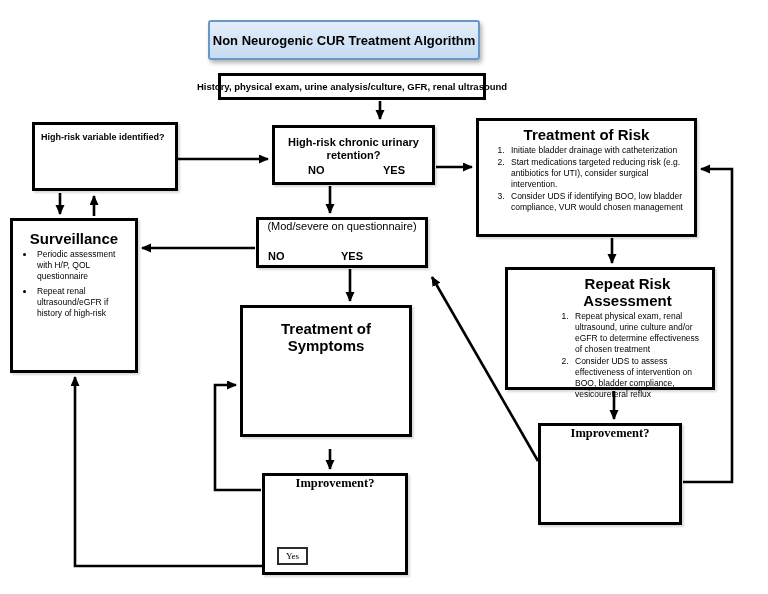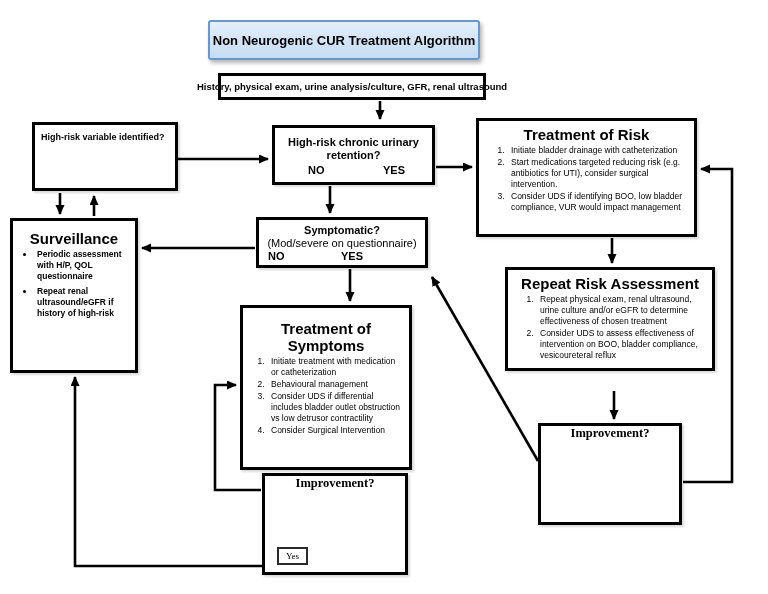--- a/index.html
+++ b/index.html
@@ -22,21 +22,21 @@
     border-width:3px;display:flex;align-items:center;justify-content:center;
     font-size:9.5px;font-weight:bold;white-space:nowrap;box-shadow:none;
   }
   .plain-label{font-size:9px;font-weight:bold;padding:7px 6px;line-height:1.3;}
   .decision .d-title{font-size:11px;font-weight:bold;text-align:center;line-height:1.2;}
   .decision .d-sub{font-size:11px;text-align:center;line-height:1.2;}
   .decision .opt{position:absolute;font-size:11px;font-weight:bold;}
   .list-box .b-title{font-size:15px;font-weight:bold;text-align:center;margin:5px 4px 2px;}
   .num-list{margin:1px 6px 0 6px;padding-left:22px;font-size:8.5px;font-weight:normal;line-height:1.3;}
   .num-list li{margin-bottom:1px;padding-left:4px;}
-  .bullet-list{margin:2px 4px 0 4px;padding-left:18px;font-size:8.5px;font-weight:bold;line-height:1.3;}
+  .bullet-list{margin:2px 4px 0 4px;padding-left:18px;font-size:8.5px;font-weight:normal;line-height:1.3;}
   .bullet-list li{margin-bottom:4px;padding-left:2px;}
   .improve{
     display:flex;justify-content:center;
     font-family:"Liberation Serif",serif;font-size:12.5px;font-weight:bold;
   }
   .yes-chip{
     position:absolute;left:12px;bottom:7px;width:31px;height:18px;
     border:2px solid #2b2b2b;box-sizing:border-box;display:flex;align-items:center;justify-content:center;
     font-family:"Liberation Serif",serif;font-size:9px;font-weight:normal;background:#fff;
   }
@@ -86,50 +86,43 @@
     <div class="d-title" style="margin-top:8px;">High-risk chronic urinary retention?</div>
     <span class="opt" style="left:33px;bottom:6px;">NO</span>
     <span class="opt" style="left:108px;bottom:6px;">YES</span>
   </div>
 
   <div class="box list-box" style="left:476px;top:118px;width:221px;height:119px;">
     <div class="b-title">Treatment of Risk</div>
     <ol class="num-list">
         <li>Initiate bladder drainage with catheterization</li>
         <li>Start medications targeted reducing risk (e.g. antibiotics for UTI), consider surgical intervention.</li>
-        <li>Consider UDS if identifying BOO, low bladder compliance, VUR would impact management</li>
+        <li>Consider UDS if identifying BOO, low bladder compliance, VUR would chosen management</li>
       </ol>
   </div>
 
   <div class="box decision" style="left:256px;top:217px;width:172px;height:51px;">
-    <div class="d-title" style="margin-top:4px;">Symptomatic?</div>
     <div class="d-sub">(Mod/severe on questionnaire)</div>
     <span class="opt" style="left:9px;bottom:3px;">NO</span>
     <span class="opt" style="left:82px;bottom:3px;">YES</span>
   </div>
 
   <div class="box list-box" style="left:10px;top:218px;width:128px;height:155px;">
     <div class="b-title" style="margin-top:9px;">Surveillance</div>
     <ul class="bullet-list">
         <li>Periodic assessment with H/P, QOL questionnaire</li>
         <li>Repeat renal ultrasound/eGFR if history of high-risk</li>
       </ul>
   </div>
 
-  <div class="box list-box" style="left:240px;top:305px;width:172px;height:165px;">
+  <div class="box list-box" style="left:240px;top:305px;width:172px;height:132px;">
     <div class="b-title" style="margin-top:12px;">Treatment of Symptoms</div>
-    <ol class="num-list" style="margin-left:2px;">
-        <li>Initiate treatment with medication or catheterization</li>
-        <li>Behavioural management</li>
-        <li>Consider UDS if differential includes bladder outlet obstruction vs low detrusor contractility</li>
-        <li>Consider Surgical Intervention</li>
-      </ol>
   </div>
 
-  <div class="box list-box" style="left:505px;top:267px;width:210px;height:104px;">
+  <div class="box list-box" style="left:505px;top:267px;width:210px;height:123px;padding-left:35px;">
     <div class="b-title">Repeat Risk Assessment</div>
     <ol class="num-list">
         <li>Repeat physical exam, renal ultrasound, urine culture and/or eGFR to determine effectiveness of chosen treatment</li>
         <li>Consider UDS to assess effectiveness of intervention on BOO, bladder compliance, vesicoureteral reflux</li>
       </ol>
   </div>
 
   <div class="box improve" style="left:262px;top:473px;width:146px;height:102px;">
     <span>Improvement?</span>
     <span class="yes-chip">Yes</span>

